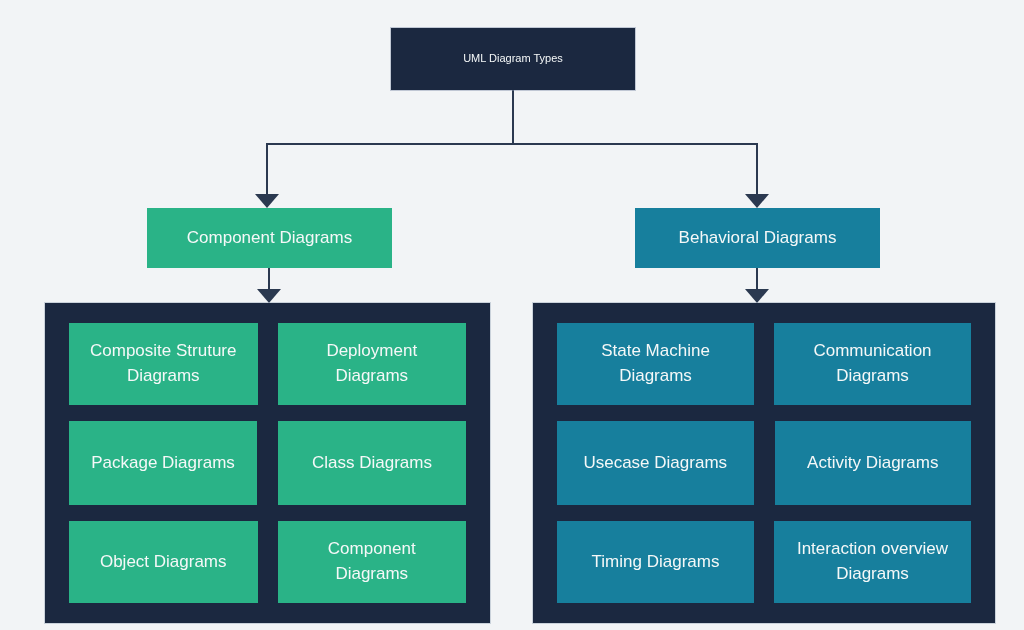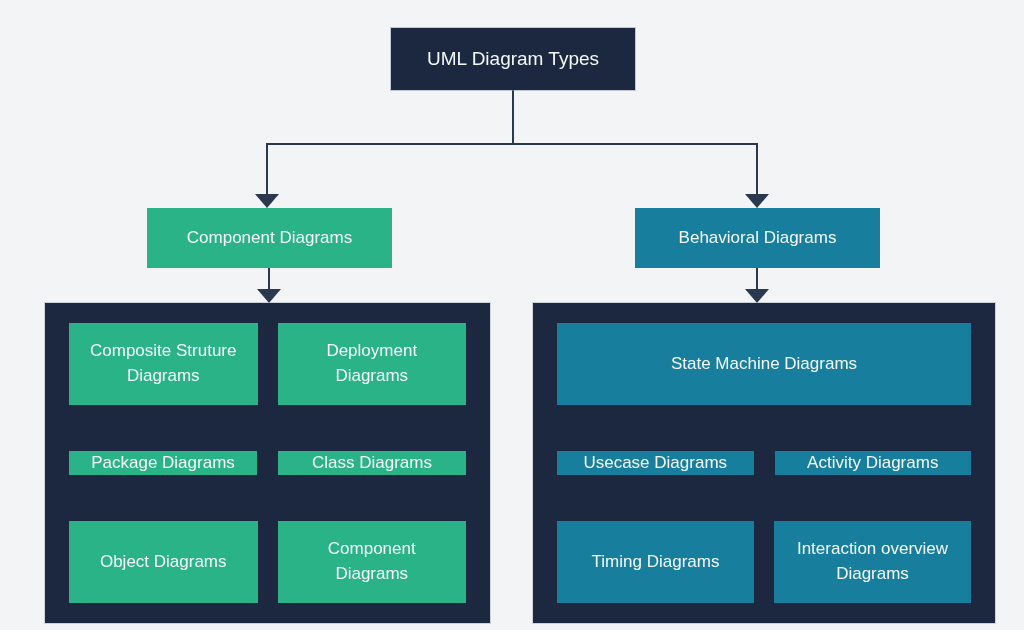--- a/index.html
+++ b/index.html
@@ -15,36 +15,36 @@
   body{font-family:"Liberation Sans",sans-serif;background:var(--background);}
   .stage{position:relative;width:1024px;height:630px;background:var(--background);}
 
   
   .node{
     position:absolute;display:flex;align-items:center;justify-content:center;
     text-align:center;color:var(--text);font-size:17px;line-height:1.4;
   }
   .node-root{
     left:391px;top:28px;width:244px;height:62px;background:var(--navy);
-    box-shadow:0 0 0 1px rgba(130,145,170,.45);font-size:19px;
+    box-shadow:0 0 0 1px rgba(130,145,170,.45);font-size:11px;
   }
   .node-branch{width:245px;height:60px;top:208px;}
   .node-structural{left:147px;background:var(--green);}
   .node-behavioral{left:635px;background:var(--teal);align-items:center;}
 
   
   .group{
     position:absolute;top:303px;width:445px;height:320px;background:var(--navy);
     padding:20px 24px;display:flex;flex-direction:column;justify-content:space-between;
     box-shadow:0 0 0 1px rgba(130,145,170,.35);
   }
   .group-left{left:45px;}
   .group-right{left:533px;width:462px;}
   .row{display:flex;height:82px;gap:20px;}
-  .row-mid{gap:21px;height:84px;align-items:center;}
+  .row-mid{gap:21px;height:84px;}
   .cell{
     flex:1;display:flex;align-items:center;justify-content:center;text-align:center;
     color:var(--text);font-size:17px;line-height:1.45;padding:0 12px;
   }
   .cell-green{background:var(--green);}
   .cell-teal{background:var(--teal);}
   .cell span{display:inline-block;}
   .narrow span{max-width:122px;}
   .iow span{max-width:152px;}
 
@@ -108,20 +108,23 @@
         <span>Component Diagrams</span>
       </div>
     </div>
   </div>
 
   <div class="group group-right">
     <div class="row">
       <div class="cell cell-teal">
         <span>State Machine Diagrams</span>
       </div>
+      <div class="cell cell-teal">
+        <span>Communication Diagrams</span>
+      </div>
     </div>
     <div class="row row-mid">
       <div class="cell cell-teal">
         <span>Usecase Diagrams</span>
       </div>
       <div class="cell cell-teal">
         <span>Activity Diagrams</span>
       </div>
     </div>
     <div class="row">

